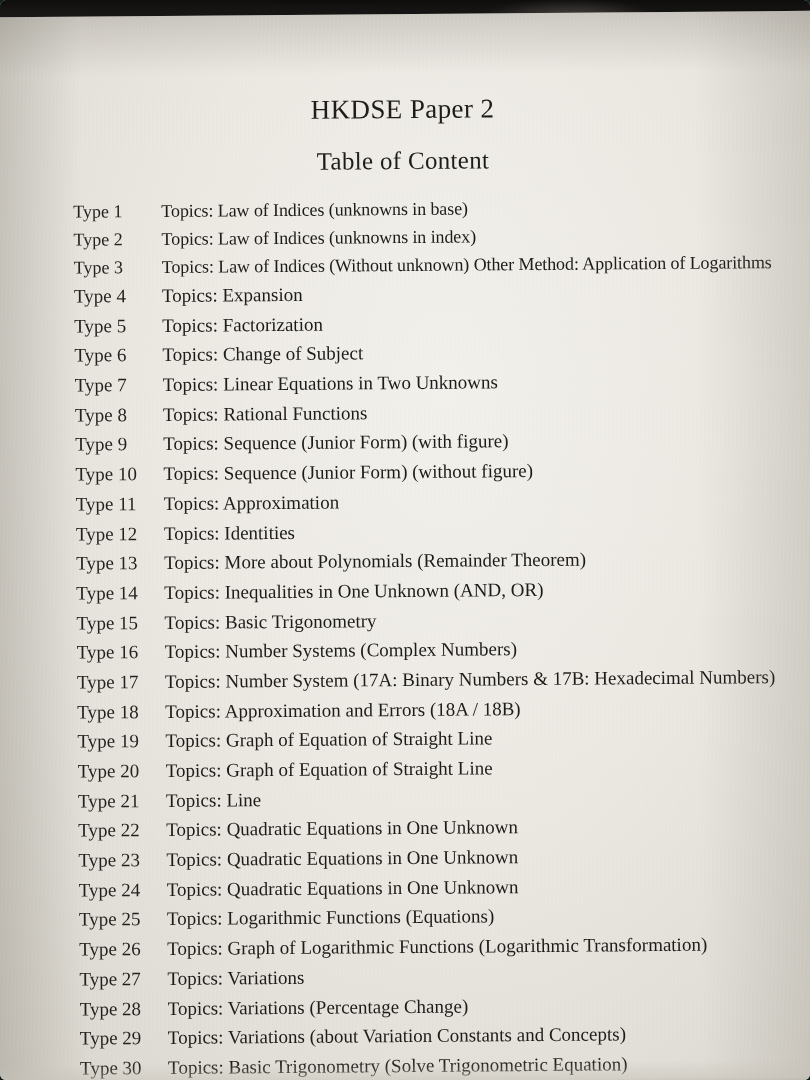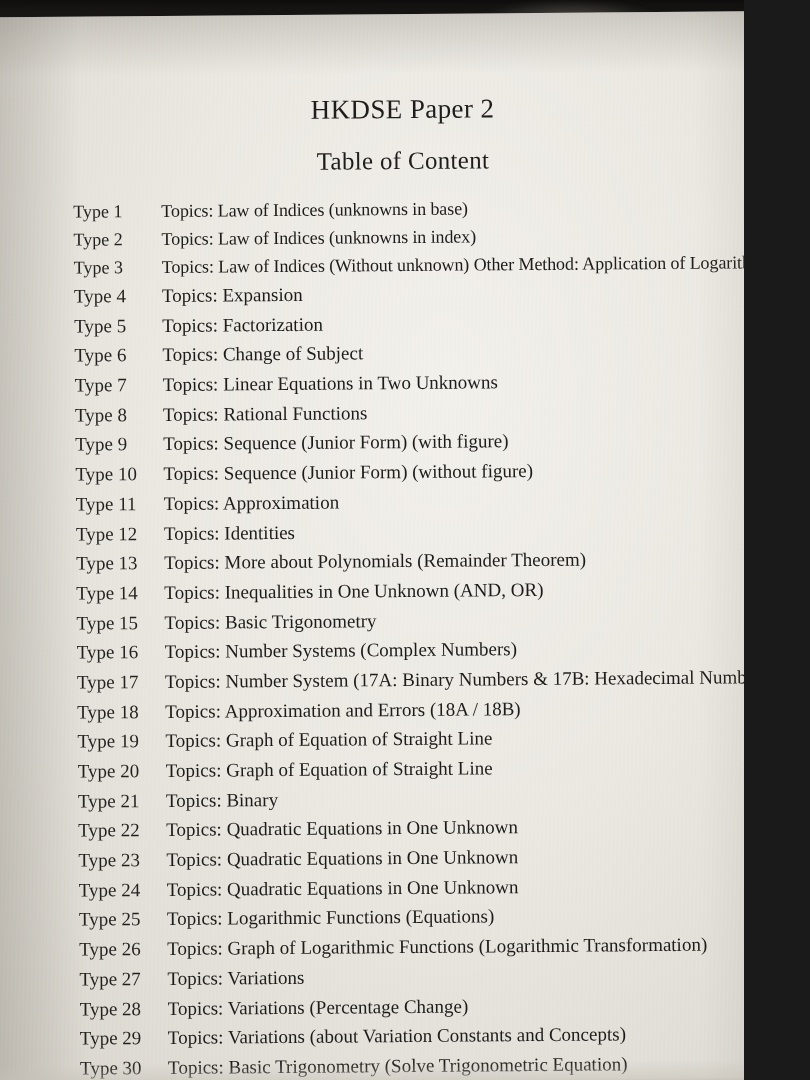--- a/index.html
+++ b/index.html
@@ -10,24 +10,25 @@
     width: 810px;
     height: 1080px;
     overflow: hidden;
     background: #1a1a1a;
     font-family: "Liberation Serif", serif;
   }
 
   
   #photo {
     position: relative;
-    width: 744px;
+    width: 810px;
     height: 1080px;
     background: #5eead4;
     overflow: hidden;
+    border-radius: 6px;
   }
 
   
   #desk {
     position: absolute;
     left: 0; top: 0;
     width: 810px; height: 40px;
     background: linear-gradient(180deg, #0f0e0d 0%, #232120 55%, #3a3734 100%);
   }
   #desk-highlight {
@@ -174,21 +175,21 @@
           <div class="toc-row"><span class="toc-type">Type 11</span><span class="toc-entry">Topics: Approximation</span></div>
           <div class="toc-row"><span class="toc-type">Type 12</span><span class="toc-entry">Topics: Identities</span></div>
           <div class="toc-row"><span class="toc-type">Type 13</span><span class="toc-entry">Topics: More about Polynomials (Remainder Theorem)</span></div>
           <div class="toc-row"><span class="toc-type">Type 14</span><span class="toc-entry">Topics: Inequalities in One Unknown (AND, OR)</span></div>
           <div class="toc-row"><span class="toc-type">Type 15</span><span class="toc-entry">Topics: Basic Trigonometry</span></div>
           <div class="toc-row"><span class="toc-type">Type 16</span><span class="toc-entry">Topics: Number Systems (Complex Numbers)</span></div>
           <div class="toc-row"><span class="toc-type">Type 17</span><span class="toc-entry">Topics: Number System (17A: Binary Numbers &amp; 17B: Hexadecimal Numbers)</span></div>
           <div class="toc-row"><span class="toc-type">Type 18</span><span class="toc-entry">Topics: Approximation and Errors (18A / 18B)</span></div>
           <div class="toc-row"><span class="toc-type">Type 19</span><span class="toc-entry">Topics: Graph of Equation of Straight Line</span></div>
           <div class="toc-row"><span class="toc-type">Type 20</span><span class="toc-entry">Topics: Graph of Equation of Straight Line</span></div>
-          <div class="toc-row"><span class="toc-type">Type 21</span><span class="toc-entry">Topics: Binary</span></div>
+          <div class="toc-row"><span class="toc-type">Type 21</span><span class="toc-entry">Topics: Line</span></div>
           <div class="toc-row"><span class="toc-type">Type 22</span><span class="toc-entry">Topics: Quadratic Equations in One Unknown</span></div>
           <div class="toc-row"><span class="toc-type">Type 23</span><span class="toc-entry">Topics: Quadratic Equations in One Unknown</span></div>
           <div class="toc-row"><span class="toc-type">Type 24</span><span class="toc-entry">Topics: Quadratic Equations in One Unknown</span></div>
           <div class="toc-row"><span class="toc-type">Type 25</span><span class="toc-entry">Topics: Logarithmic Functions (Equations)</span></div>
           <div class="toc-row"><span class="toc-type">Type 26</span><span class="toc-entry">Topics: Graph of Logarithmic Functions (Logarithmic Transformation)</span></div>
           <div class="toc-row"><span class="toc-type">Type 27</span><span class="toc-entry">Topics: Variations</span></div>
           <div class="toc-row"><span class="toc-type">Type 28</span><span class="toc-entry">Topics: Variations (Percentage Change)</span></div>
           <div class="toc-row"><span class="toc-type">Type 29</span><span class="toc-entry">Topics: Variations (about Variation Constants and Concepts)</span></div>
           <div class="toc-row"><span class="toc-type">Type 30</span><span class="toc-entry">Topics: Basic Trigonometry (Solve Trigonometric Equation)</span></div>
         </div>

